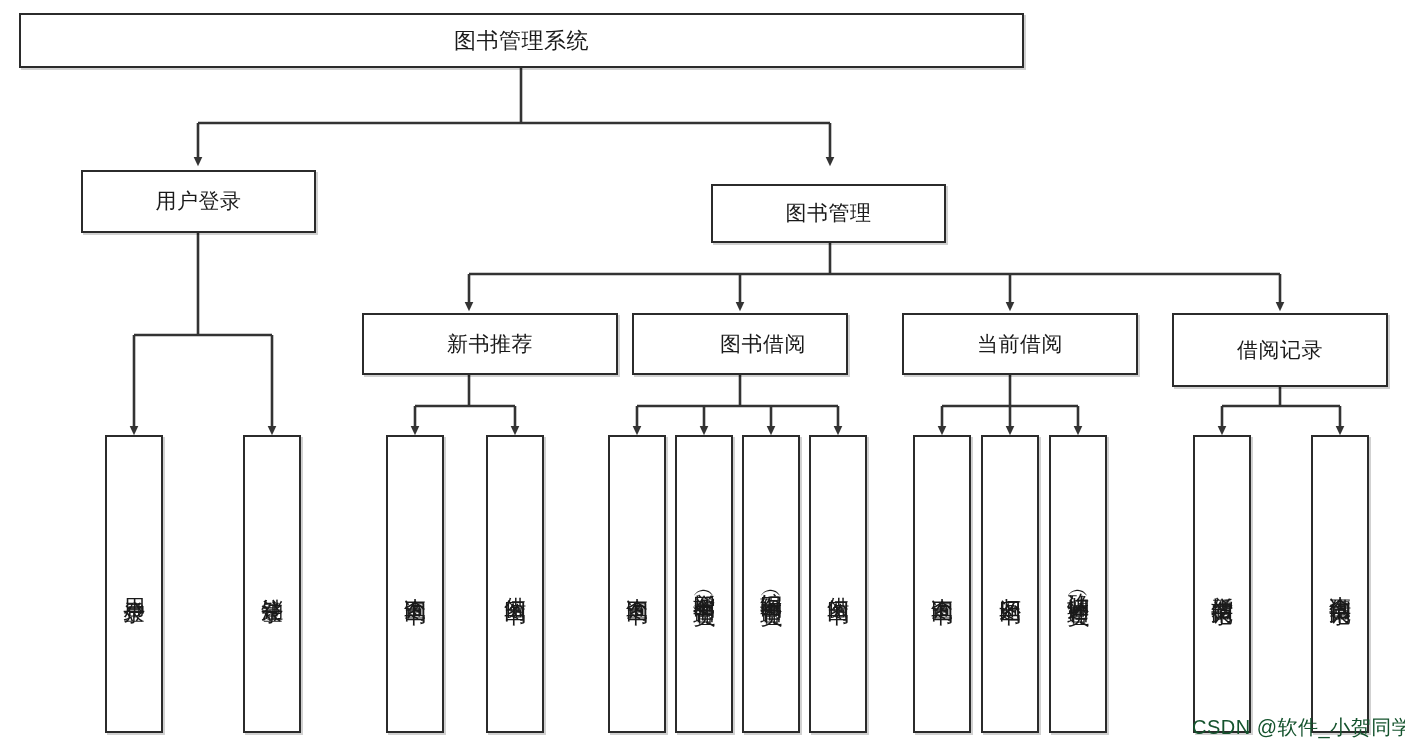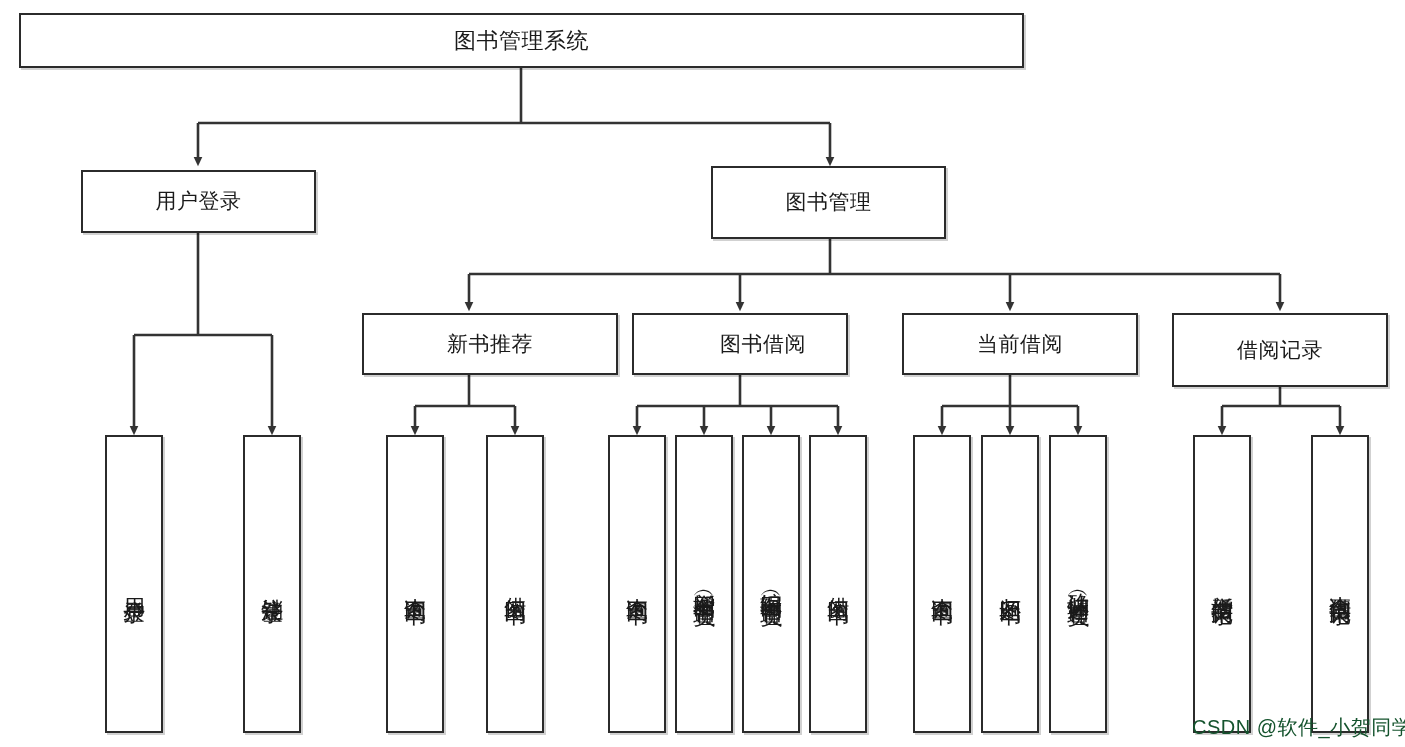--- a/index.html
+++ b/index.html
@@ -116,21 +116,21 @@
     </g>
   </svg>
 
   <div class="node root" style="left:19px; top:13px; width:1005px; height:55px;">
     <span class="label">图书管理系统</span>
   </div>
 
   <div class="node" style="left:81px; top:170px; width:235px; height:63px;">
     <span class="label">用户登录</span>
   </div>
-  <div class="node" style="left:711px; top:166px; width:235px; height:73px;">
+  <div class="node" style="left:711px; top:184px; width:235px; height:59px;">
     <span class="label">图书管理</span>
   </div>
 
   <div class="node" style="left:362px; top:313px; width:256px; height:62px;">
     <span class="label">新书推荐</span>
   </div>
   <div class="node" style="left:632px; top:313px; width:216px; height:62px;padding-left:46px;">
     <span class="label">图书借阅</span>
   </div>
   <div class="node" style="left:902px; top:313px; width:236px; height:62px;">

